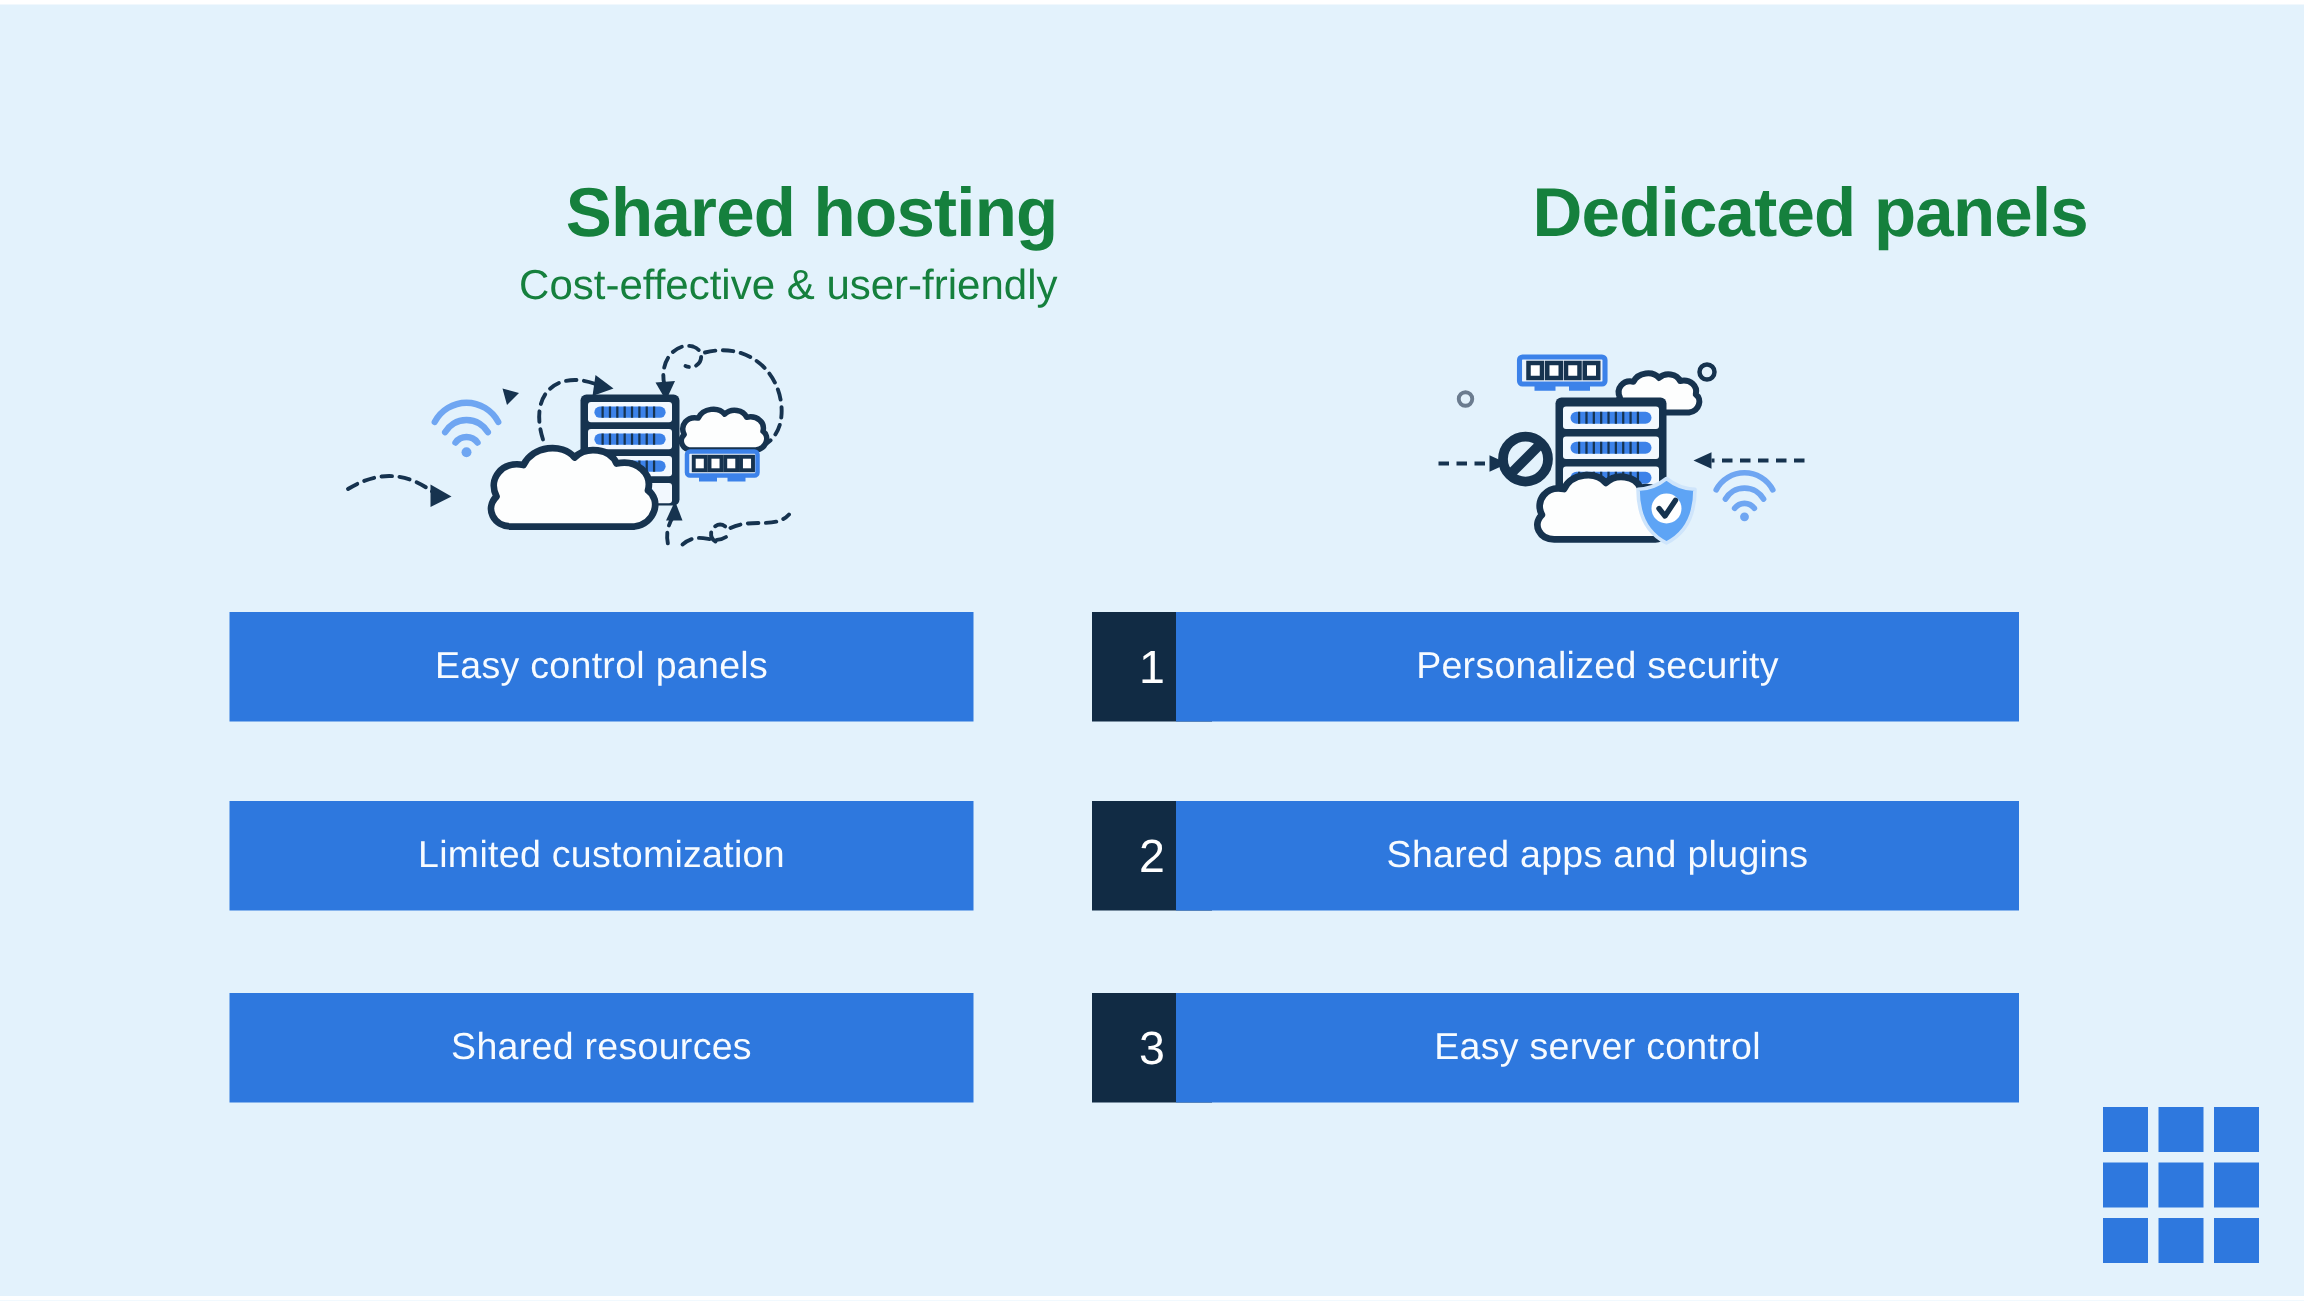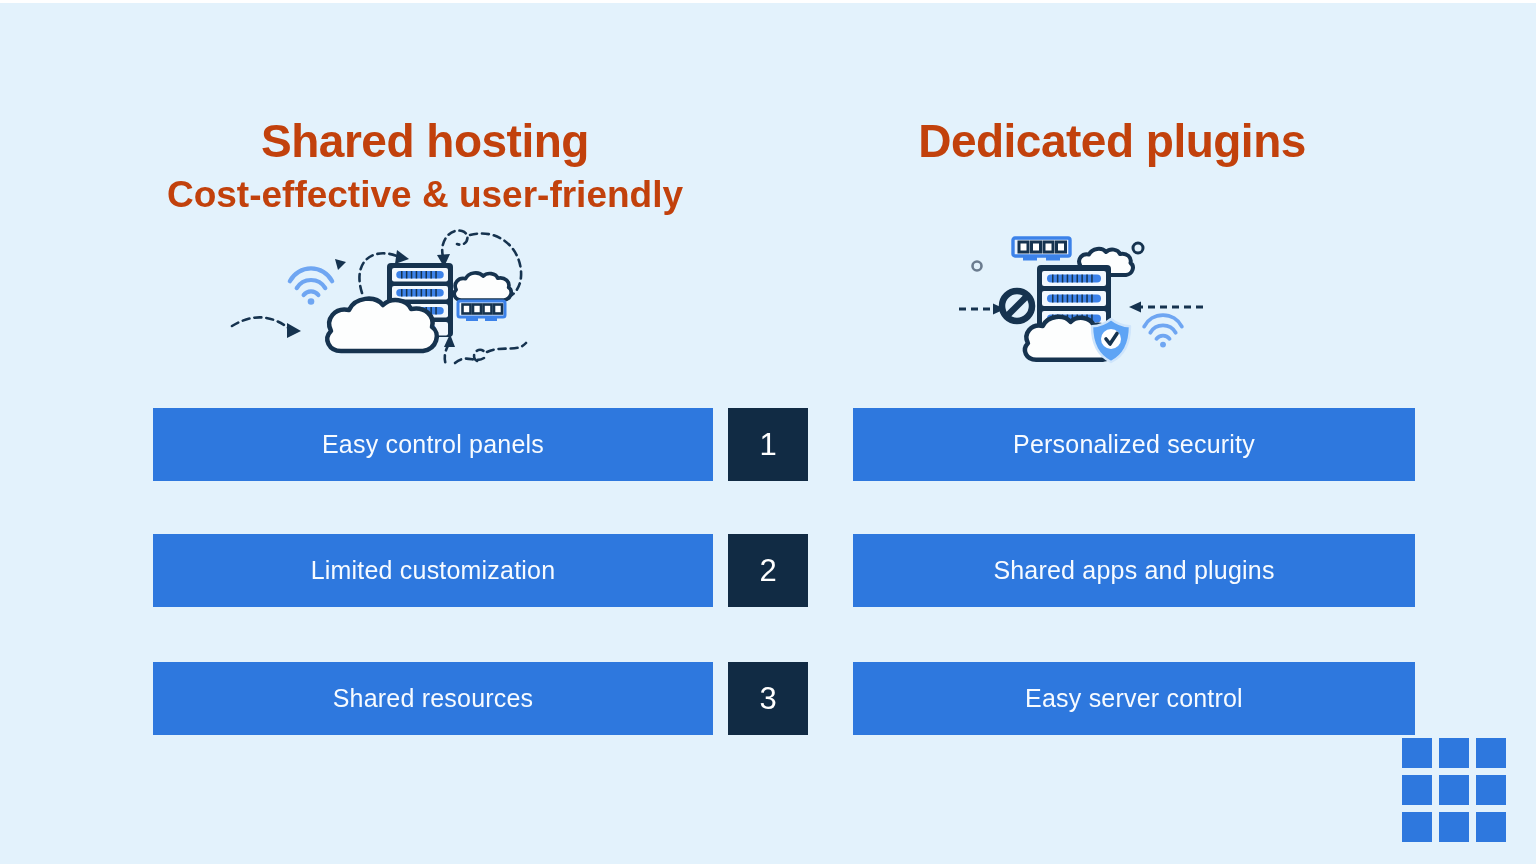--- a/index.html
+++ b/index.html
@@ -8,41 +8,41 @@
     background:#ffffff;
     font-family:"Liberation Sans", sans-serif;
     position:relative;
     overflow:hidden;
   }
   .canvas {
     position:absolute; left:0; top:3px; width:1536px; height:861px;
     background:#e3f2fc;
   }
   
-  .col-head { position:absolute; width:560px; text-align:center; color:#c2410c; }
+  .col-head { position:absolute; width:560px; text-align:right; color:#15803d; }
   .col-head.left  { left:145px; top:112px; }
   .col-head.right { left:832px; top:112px; }
   .col-head h1 { font-size:46px; font-weight:700; line-height:1.15; letter-spacing:-0.5px; }
-  .col-head h2 { font-size:37px; font-weight:700; line-height:1.2; margin-top:5px; }
+  .col-head h2 { font-size:28px; font-weight:400; line-height:1.2; margin-top:5px; }
 
   
   .illus { position:absolute; width:320px; height:150px; }
   .illus.left  { left:225px; top:220px; }
   .illus.right { left:945px; top:222px; }
 
   
   .row { position:absolute; left:0; top:0; width:1536px; height:73px; }
   .row.r0 { top:405px; } .row.r1 { top:508px;margin-top:23px; } .row.r2 { top:611px;margin-top:48px; }
   .bar {
     position:absolute; height:73px; background:#2e78de;
     display:flex; align-items:center; justify-content:center;
     color:#f7fbff; font-size:25px; font-weight:400; letter-spacing:0.2px;
   }
-  .bar.left  { left:153px; width:560px; }
-  .bar.right { left:853px; width:562px; }
+  .bar.left  { left:153px; width:496px; }
+  .bar.right { left:784px; width:562px; }
   .numbox {
     position:absolute; left:728px; width:80px; height:73px; background:#112b44;
     display:flex; align-items:center; justify-content:center;
     color:#ffffff; font-size:31px; font-weight:400;
   }
 
   
   .logo {
     position:absolute; left:1402px; top:735px;
     display:grid; grid-template-columns:repeat(3,30px); grid-template-rows:repeat(3,30px);
@@ -53,21 +53,21 @@
 </head>
 <body>
 
 <div class="canvas">
 
   <div class="col-head left">
     <h1>Shared hosting</h1>
     <h2>Cost-effective &amp; user-friendly</h2>
   </div>
   <div class="col-head right">
-    <h1>Dedicated plugins</h1>
+    <h1>Dedicated panels</h1>
   </div>
 
   <div class="illus left">
     <svg viewBox="0 0 320 150" width="320" height="150">
 
       <g stroke="#16334f" stroke-width="2.6" fill="none" stroke-dasharray="7 5" stroke-linecap="round">
         <path d="M7,103 C28,90 48,92 66,107"></path>
         <path d="M137,70 C127,38 148,24 172,33"></path>
         <path d="M218,34 C214,17 226,5 237,8 C247,11 242,25 232,21"></path>
         <path d="M245,12 C272,5 294,23 296,48 C297,62 291,71 282,75"></path>

